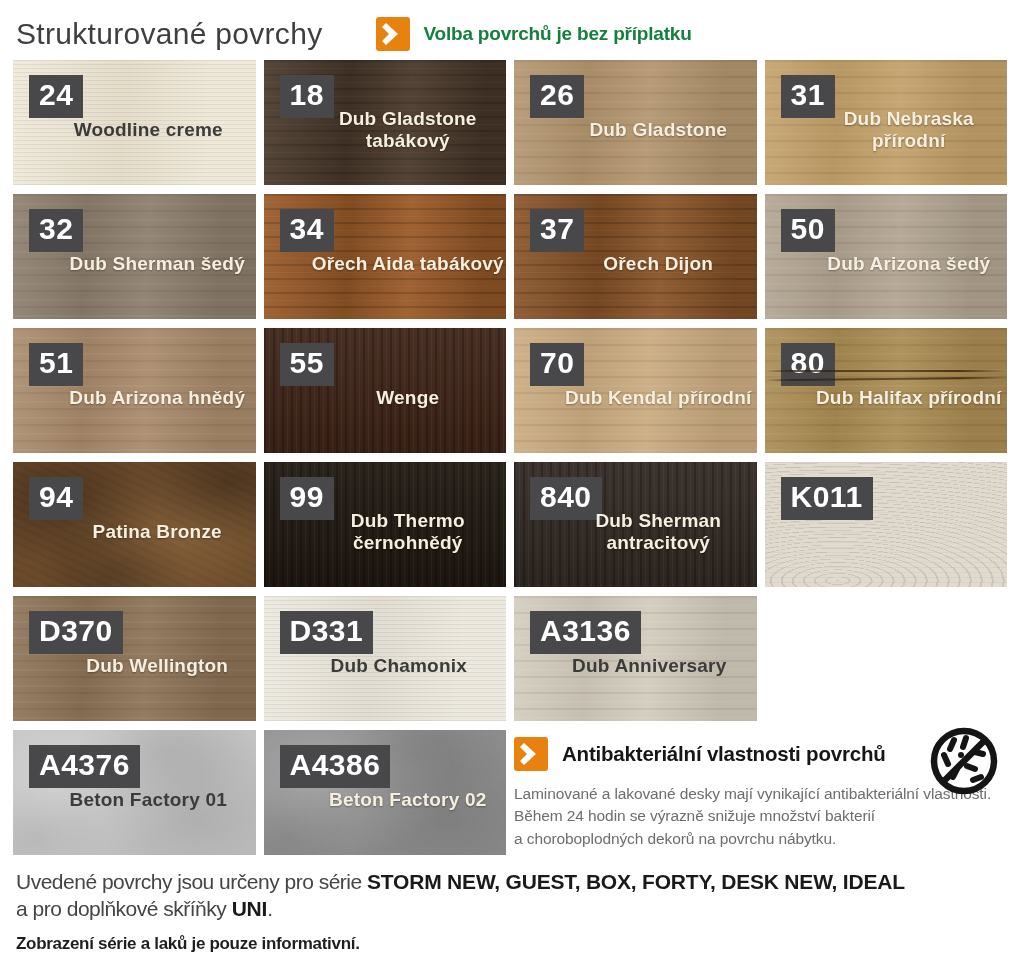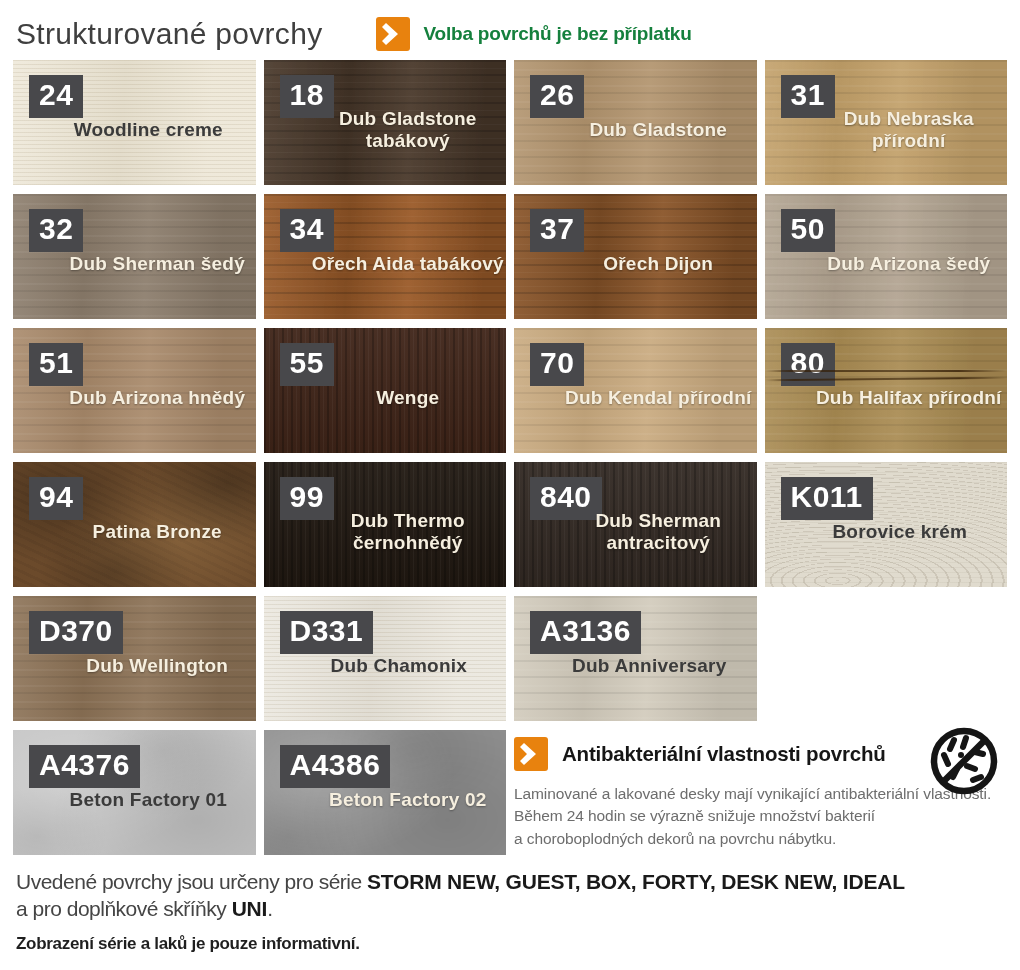--- a/index.html
+++ b/index.html
@@ -169,21 +169,20 @@
     <div class="tile g-vert light-label" style="background-color: rgb(32, 24, 17);">
       <span class="badge">99</span>
       <span class="label">Dub Thermo černohnědý</span>
     </div>
     <div class="tile g-vert light-label" style="background-color: rgb(50, 41, 35);">
       <span class="badge">840</span>
       <span class="label">Dub Sherman antracitový</span>
     </div>
     <div class="tile g-swirl dark-label" style="background-color: rgb(224, 219, 206);">
       <span class="badge">K011</span>
-      <span class="label">Borovice krém</span>
     </div>
 
     <div class="tile g-wood light-label" style="background-color: rgb(139, 113, 85);">
       <span class="badge">D370</span>
       <span class="label">Dub Wellington</span>
     </div>
     <div class="tile g-fine dark-label" style="background-color: rgb(232, 228, 218);">
       <span class="badge">D331</span>
       <span class="label">Dub Chamonix</span>
     </div>

